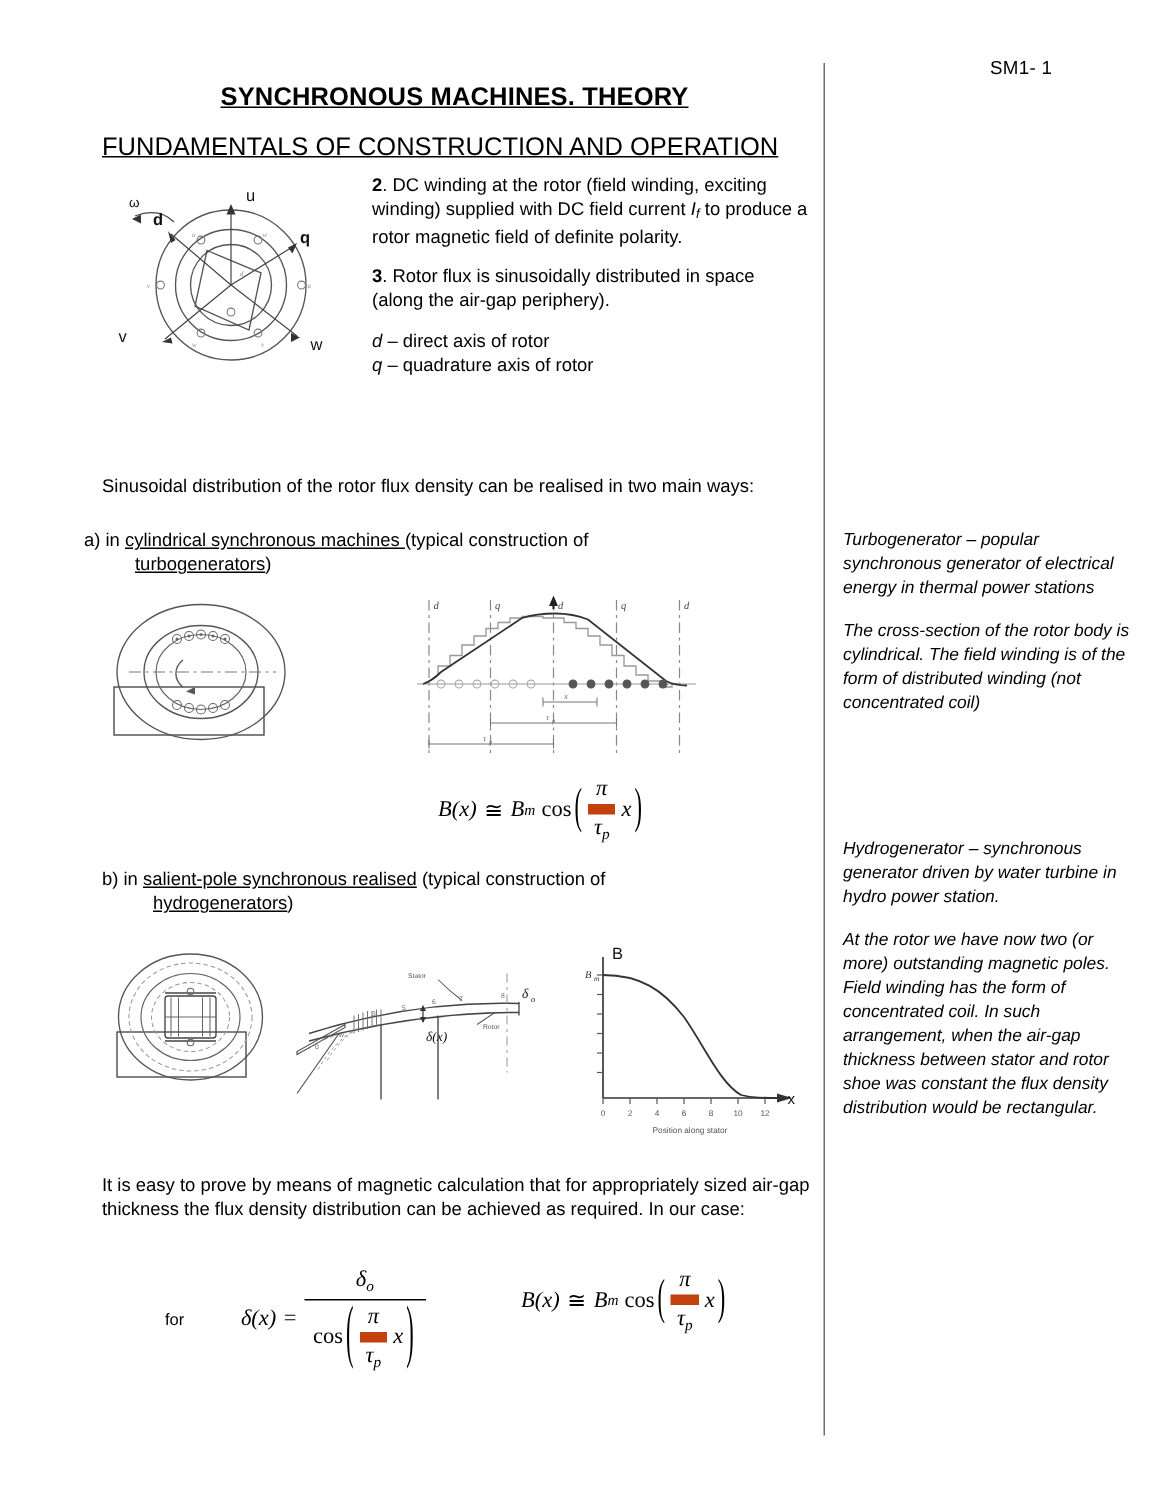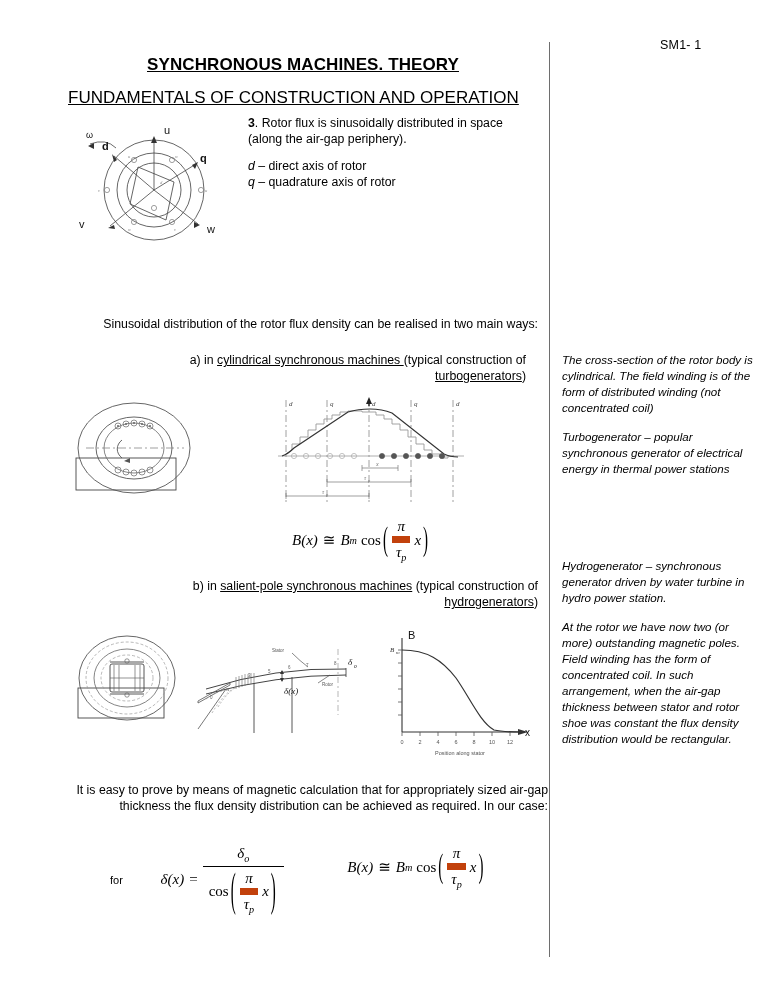--- a/index.html
+++ b/index.html
@@ -55,21 +55,21 @@
     left: 549px;
     top: 42px;
     width: 1px;
     height: 915px;
     background: #6e6e6e;
   }
 
   
   .tbox { position: absolute; font-size: 12.3px; line-height: 1.33; }
   .tbox p { margin: 0 0 9px 0; }
-  .tbox p:last-child { margin-bottom: 0; text-align: right; }
+  .tbox p:last-child { margin-bottom: 0; }
   .u { text-decoration: underline; }
   .it { font-style: italic; }
   .bold { font-weight: bold; }
   .sub { font-size: .72em; vertical-align: -.28em; font-style: italic; }
 
   .numlist { position: absolute; left: 248px; top: 115px; width: 292px; font-size: 12.3px; line-height: 1.33; }
   .numlist p { margin: 0 0 10px 0; }
   .axis-defs { margin-left: 33px !important; }
 
   .para-sinus { left: 68px; top: 316px; width: 470px; }
@@ -211,20 +211,23 @@
         <text x="17" y="116">v</text>
         <text x="145" y="121">w</text>
         <text x="40" y="38" font-weight="bold">d</text>
         <text x="138" y="50" font-weight="bold">q</text>
         <text x="24" y="26" font-size="9">ω</text>
       </g>
     </svg>
   </div>
 
   <div class="numlist">
+    <p>
+      <span class="bold">2</span><span>. DC winding at the rotor (field winding, exciting winding) supplied with DC field current </span><span class="it">I</span><span class="sub">f</span><span> to produce a rotor magnetic field of definite polarity.</span>
+    </p>
     <p>
       <span class="bold">3</span><span>. Rotor flux is sinusoidally distributed in space (along the air-gap periphery).</span>
     </p>
     <p class="axis-defs">
       </p>
       <div><span class="it">d</span><span> – direct axis of rotor</span></div>
       <div><span class="it">q</span><span> – quadrature axis of rotor</span></div>
     <p></p>
   </div>
 
@@ -346,27 +349,27 @@
       <span class="frac">
         <span class="num mi">π</span>
         <span class="den"><span class="mi">τ</span><span class="msub">p</span></span>
       </span>
       <span class="mi" style="margin-left:2px">x</span>
       <span class="paren">)</span>
     </span>
   </div>
 
   <div class="note note-1">
+    <p>Turbogenerator – popular synchronous generator of electrical energy in thermal power stations</p>
     <p>The cross-section of the rotor body is cylindrical. The field winding is of the form of distributed winding (not concentrated coil)</p>
-    <p>Turbogenerator – popular synchronous generator of electrical energy in thermal power stations</p>
   </div>
 
   <div class="tbox para-b">
     <p>
-      <span>b) in </span><span class="u">salient-pole synchronous machines</span><span> (typical construction of</span><br>
+      <span>b) in </span><span class="u">salient-pole synchronous realised</span><span> (typical construction of</span><br>
       <span class="indent2"><span class="u">hydrogenerators</span><span>)</span></span>
     </p>
   </div>
 
   <div class="note note-2">
     <p>Hydrogenerator – synchronous generator driven by water turbine in hydro power station.</p>
     <p>At the rotor we have now two (or more) outstanding magnetic poles. Field winding has the form of concentrated coil. In such arrangement, when the air-gap thickness between stator and rotor shoe was constant the flux density distribution would be rectangular.</p>
   </div>
 
   <div class="fig fig-sal-rotor">

